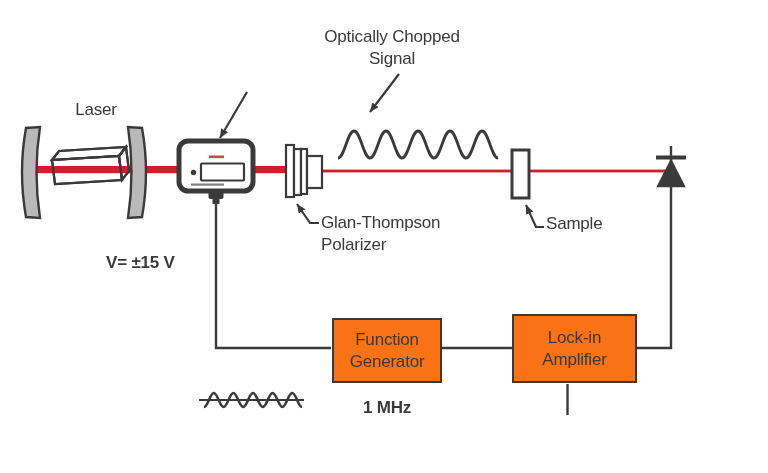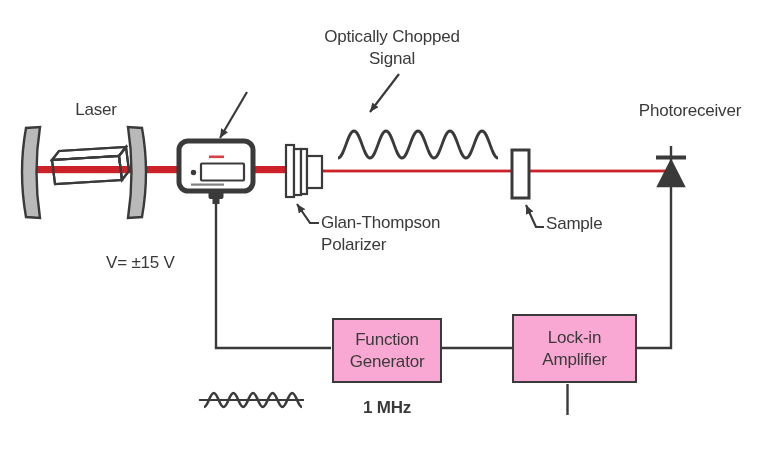--- a/index.html
+++ b/index.html
@@ -17,21 +17,21 @@
   }
   .stage svg{position:absolute;left:0;top:0;}
   .lbl{
     position:absolute;color:var(--line);
     font-size:17px;line-height:21.5px;letter-spacing:-0.2px;
     white-space:pre-line;
   }
   .center{text-align:center;}
   .box{
     position:absolute;box-sizing:border-box;
-    background:#f9a8d4;border:2.5px solid var(--line);
+    background:#f97316;border:2.5px solid var(--line);
     display:flex;align-items:center;justify-content:center;
     text-align:center;font-size:17px;line-height:21.5px;
     letter-spacing:-0.2px;color:var(--line);white-space:pre-line;
   }
   
   .ln{stroke:var(--line);stroke-width:2.4;fill:none;}
   .thickln{stroke:var(--line);stroke-width:4;fill:none;}
   .wave{stroke:var(--line);stroke-width:2.8;fill:none;}
   .wave2{stroke:var(--line);stroke-width:2.6;fill:none;}
   .dev{fill:#ffffff;stroke:var(--line);stroke-width:2.2;}
@@ -126,28 +126,27 @@
     <path class="leader" marker-end="url(#ah)" d="M319,223 L310,223 L297,204"></path>
     <path class="leader" marker-end="url(#ah)" d="M544,227 L536,227 L526,205"></path>
   </svg>
 
   <div class="lbl center" style="left:66px;top:99px;width:60px;">Laser</div>
 
 
   <div class="lbl center" style="left:308px;top:26px;width:168px;">Optically Chopped
 Signal</div>
 
-  <div class="lbl center" style="left:620px;top:100px;width:140px;">Photoreceiver</div>
 
   <div class="lbl" style="left:321px;top:212px;width:160px;">Glan-Thompson
 Polarizer</div>
 
   <div class="lbl" style="left:546px;top:213px;width:80px;">Sample</div>
 
-  <div class="lbl" style="left:106px;top:252px;width:100px;">V= ±15 V</div>
+  <div class="lbl" style="left:106px;top:252px;width:100px;font-weight:bold;">V= ±15 V</div>
 
   <div class="lbl center" style="left:337px;top:397px;width:100px;font-weight:bold;">1 MHz</div>
 
 
   <div class="box" style="left:332px;top:318px;width:110px;height:65px;">Function
 Generator</div>
 
   <div class="box" style="left:512px;top:314px;width:125px;height:69px;">Lock-in
 Amplifier</div>
 

